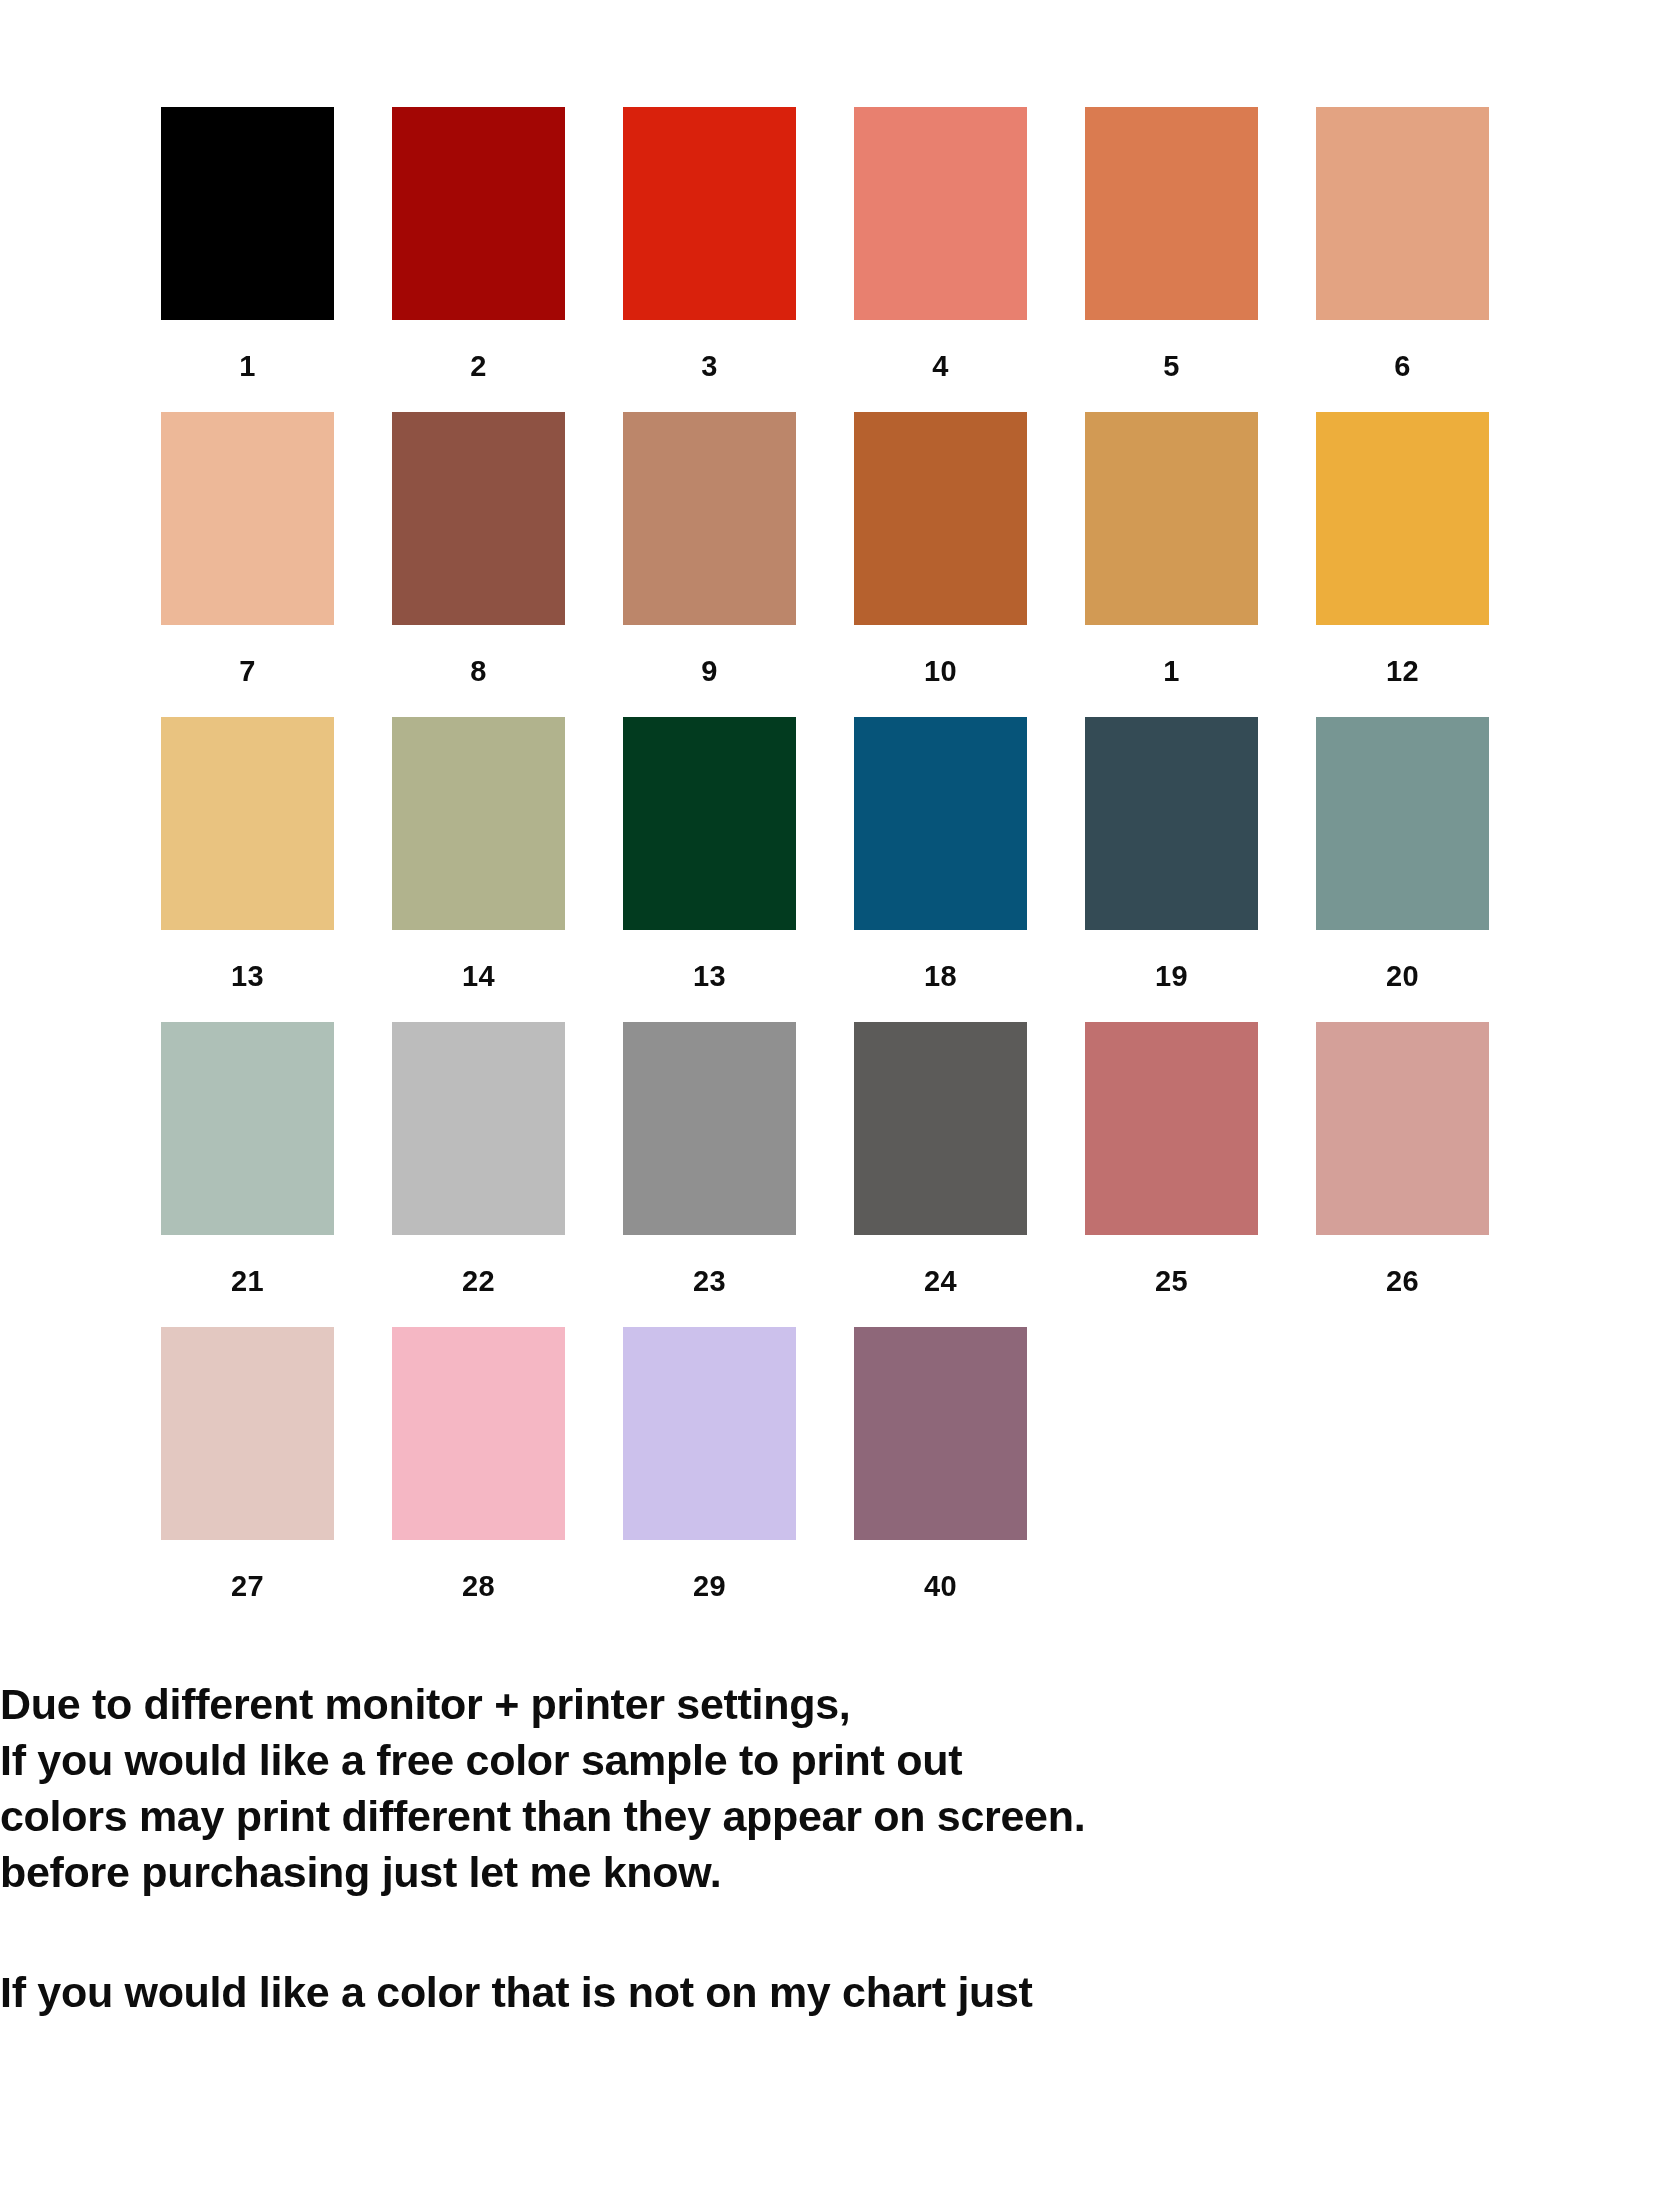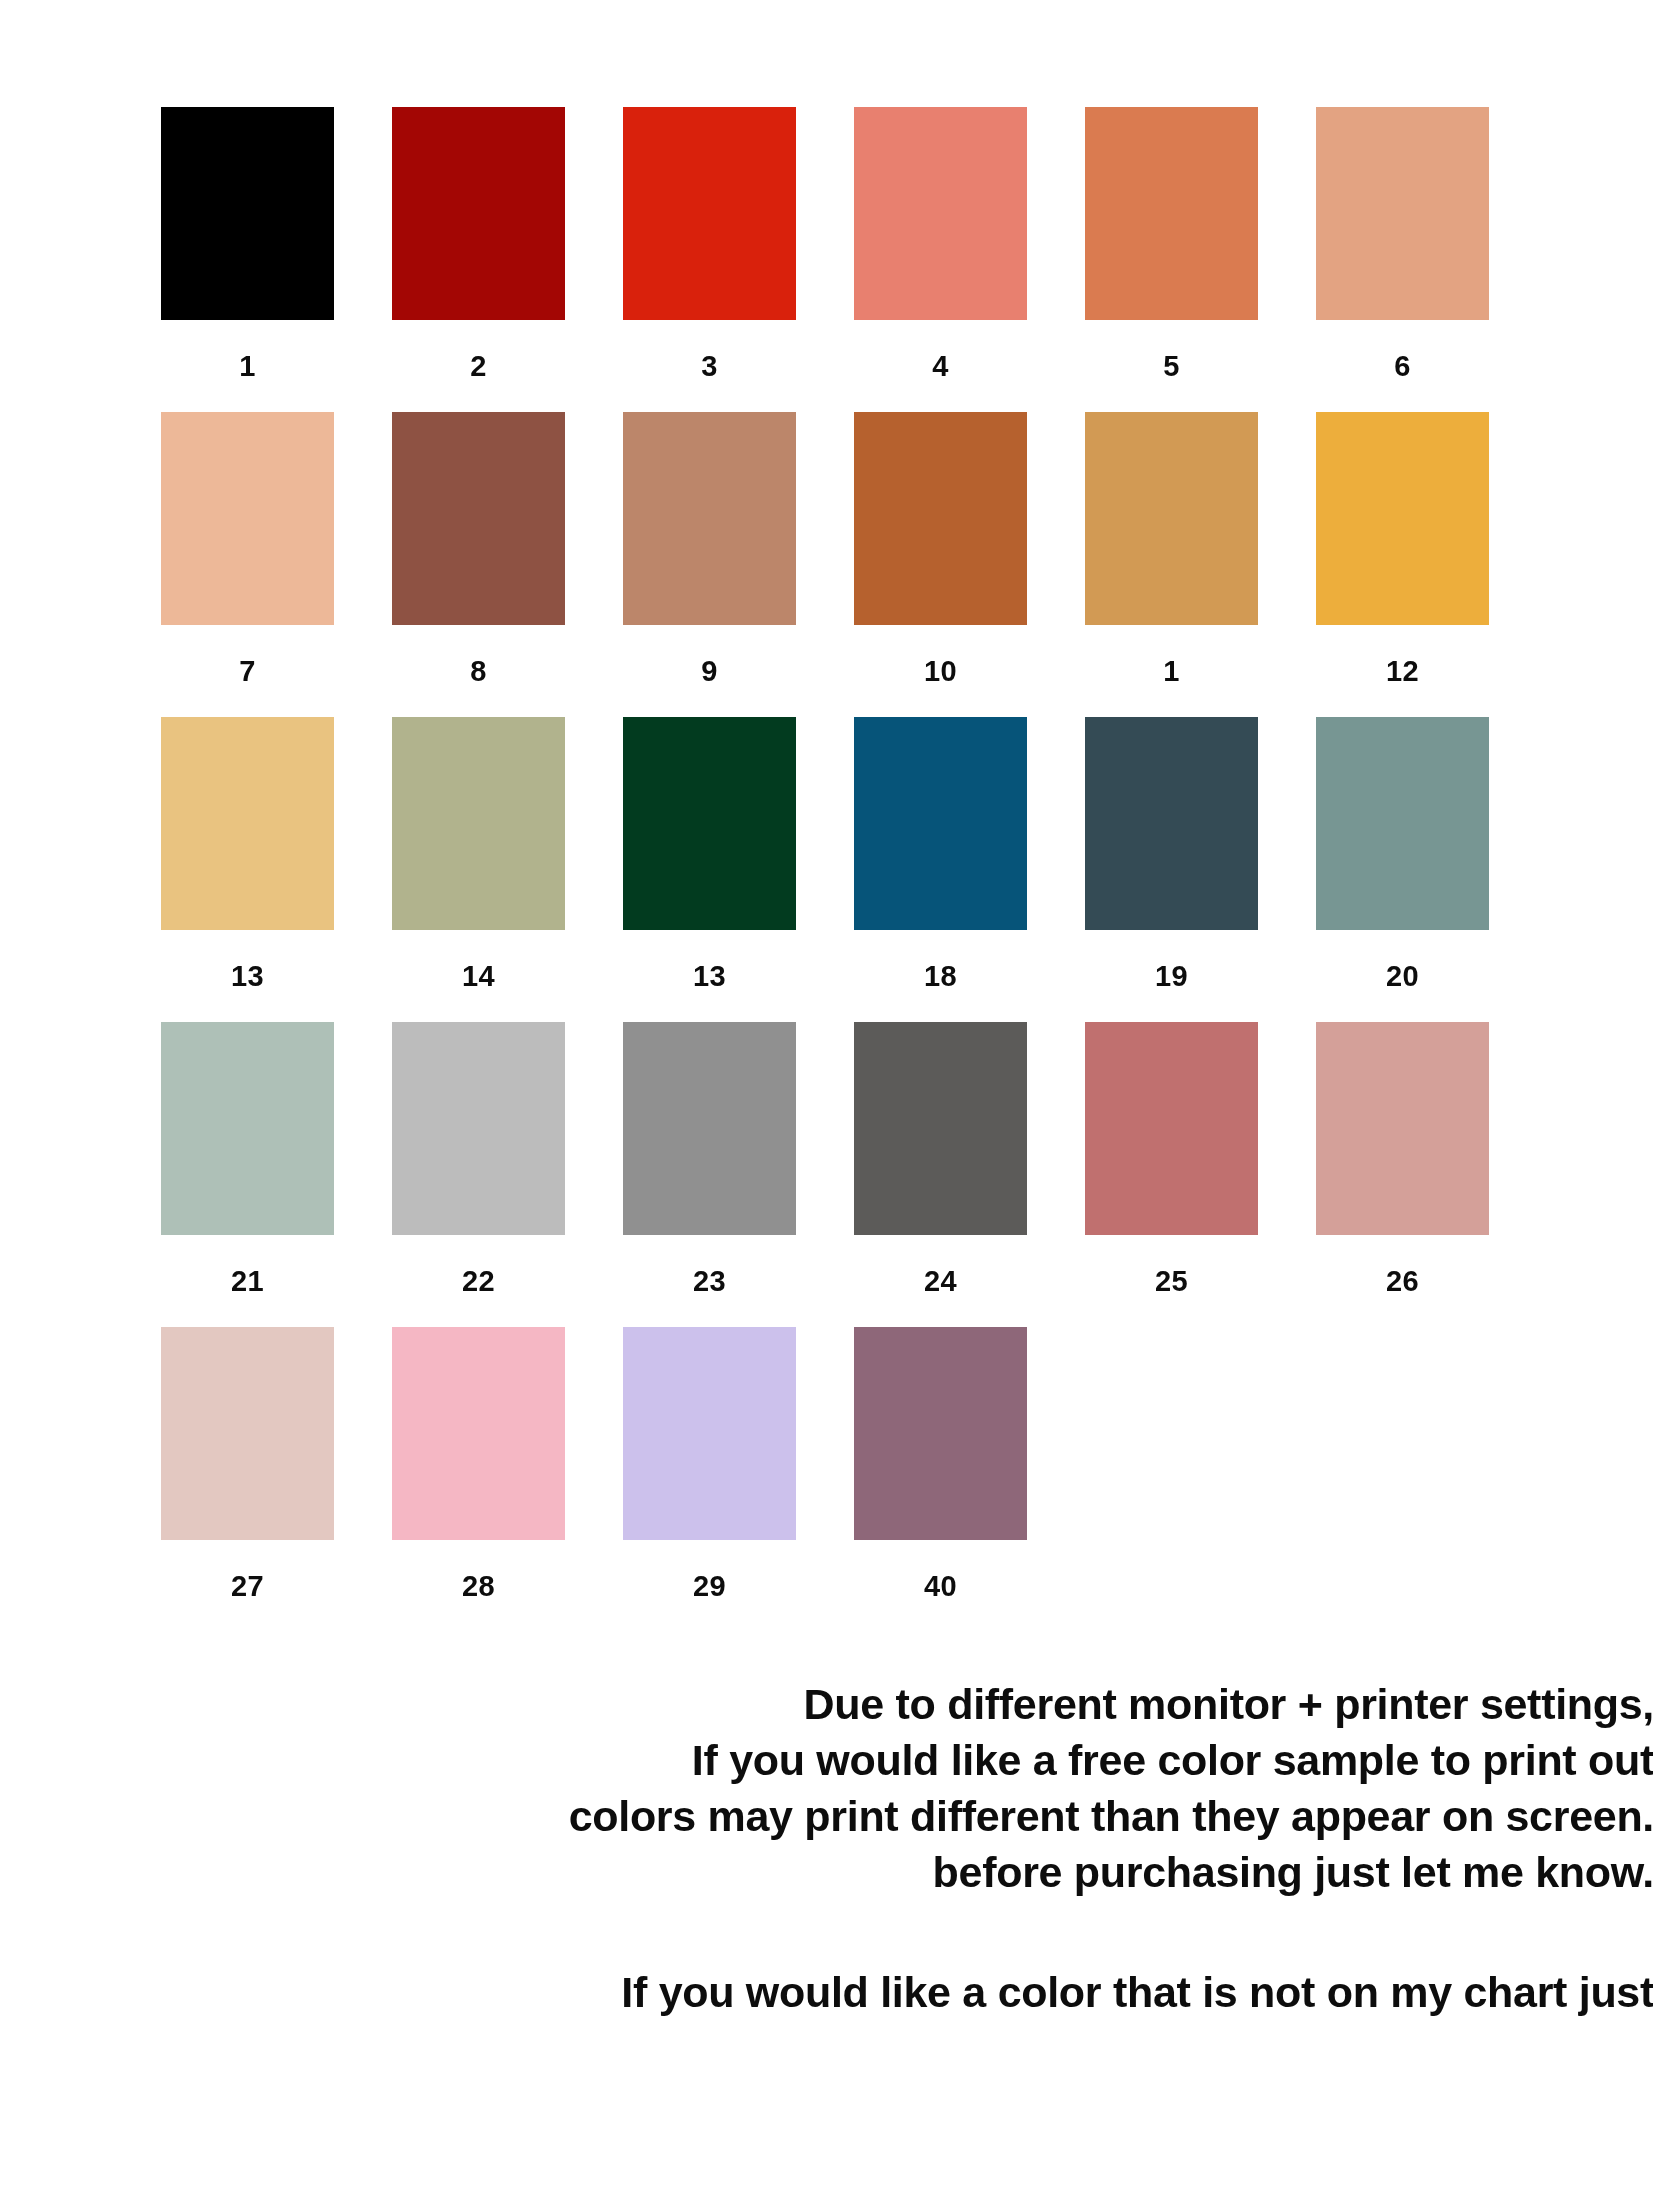--- a/index.html
+++ b/index.html
@@ -61,21 +61,21 @@
   #notes {
     position: absolute;
     left: 0;
     top: 1676px;
     width: 1654px;
     text-align: center;
   }
 
   .note-block {
     width: 1654px;
-    text-align: right;
+    text-align: left;
   }
 
   .note-block + .note-block {
     margin-top: 64px;
   }
 
   .note-line {
     display: block;
     font-size: 43px;
     font-weight: 700;

